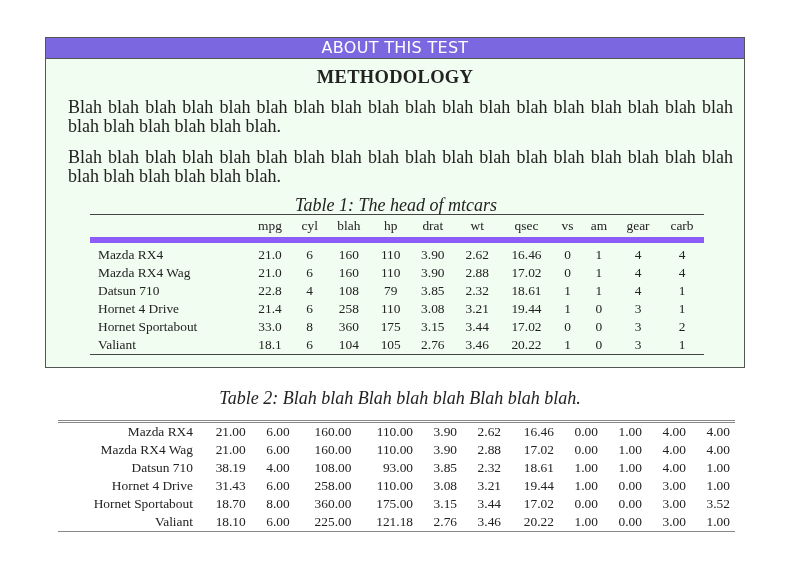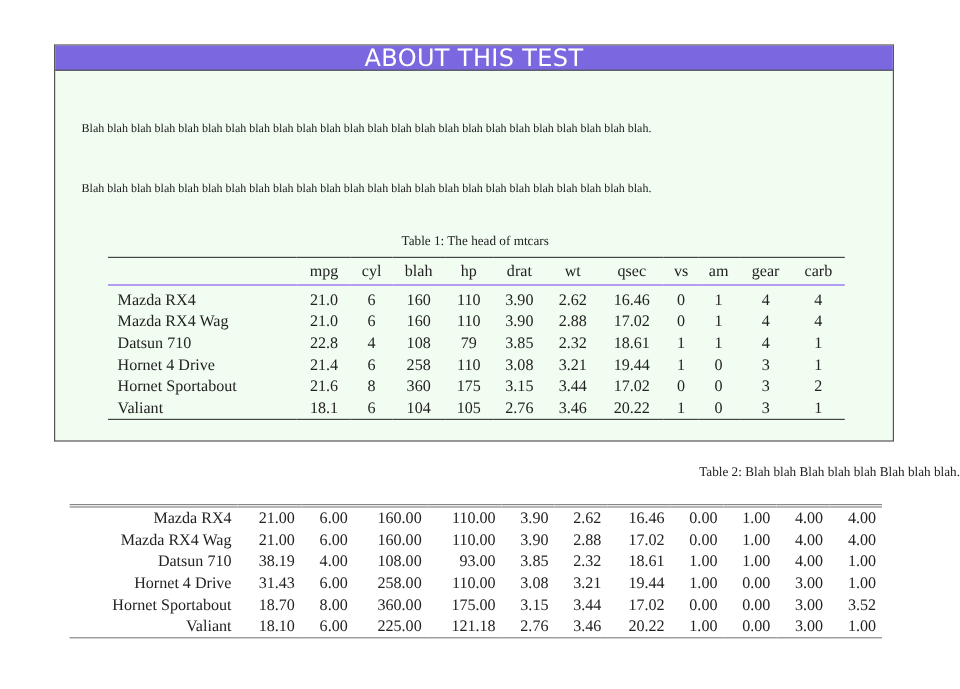--- a/index.html
+++ b/index.html
@@ -2,49 +2,50 @@
 <html><head>
   <meta charset="utf-8">
   <style>
     html, body { margin: 0; padding: 0; background: #ffffff; }
     body { width: 800px; height: 574px; position: relative; overflow: hidden;
            font-family: "DejaVu Serif", "Liberation Serif", serif; color: #222; }
     .box { position: absolute; left: 45px; top: 37px; width: 700px; height: 331px;
            border: 1px solid #555; background: #f2fdf2; box-sizing: border-box; }
     .box-header { height: 20px; background: #7b68e0; border-bottom: 1px solid #555;
                   color: #fff; text-align: center; font-family: "DejaVu Sans", "Liberation Sans", sans-serif;
-                  font-size: 20px; line-height: 20px; letter-spacing: 0.3px; }
+                  font-size: 16px; line-height: 20px; letter-spacing: 0.3px; }
     .box-title { text-align: center; font-size: 18.5px; font-weight: bold; margin-top: 8px;
                  font-family: "Liberation Serif", serif; letter-spacing: 0.3px; }
-    .para { position: absolute; left: 22px; width: 665px; font-size: 10px; line-height: 19px;
+    .para { position: absolute; left: 22px; width: 665px; font-size: 18px; line-height: 19px;
             font-family: "Liberation Serif", serif; text-align: justify; }
     .p1 { top: 60px; }
     .p2 { top: 110px; }
-    .caption { position: absolute; font-size: 11px; font-family: "Liberation Serif", serif; text-align: center; }
+    .caption { position: absolute; font-size: 18px; font-family: "Liberation Serif", serif; text-align: center; font-style: italic; }
     .cap1 { left: 0; width: 700px; top: 157px; }
     .t1 { position: absolute; left: 44px; top: 176px; width: 614px; border-collapse: collapse;
           font-family: "Liberation Serif", serif; font-size: 13.4px; }
-    .t1 thead tr { border-top: 1.5px solid #444; border-bottom: 1px solid #8b5cf6; }
+    .t1 thead tr { border-top: 1.5px solid #444; border-bottom: 6px solid #8b5cf6; }
     .t1 tbody tr:last-child { border-bottom: 1.5px solid #444; }
     .t1 th { font-weight: normal; height: 22px; padding: 0 4px; text-align: center; }
     .t1 td { height: 18px; padding: 0 4px; text-align: center; line-height: 18px; }
     .t1 td.name { text-align: left; padding-left: 8px; }
     .t1 tbody tr:first-child td { padding-top: 3px; }
-    .cap2 { left: 0; width: 800px; top: 388px; text-align: right; }
+    .cap2 { left: 0; width: 800px; top: 388px; }
     .t2 { position: absolute; left: 58px; top: 420px; width: 677px; border-collapse: collapse;
           font-family: "Liberation Serif", serif; font-size: 13.4px; }
     .t2 { border-top: 3px double #888; border-bottom: 1px solid #888; }
     .t2 td { height: 18px; line-height: 18px; padding: 0 5px; text-align: right; }
     .t2 td.name { padding-left: 2px; }
   </style>
 </head>
 <body>
 
 <div class="box">
   <div class="box-header">ABOUT THIS TEST</div>
+  <div class="box-title">METHODOLOGY</div>
   <div class="para p1">Blah blah blah blah blah blah blah blah blah blah blah blah blah blah blah blah blah blah blah blah blah blah blah blah.</div>
   <div class="para p2">Blah blah blah blah blah blah blah blah blah blah blah blah blah blah blah blah blah blah blah blah blah blah blah blah.</div>
   <div class="caption cap1">Table 1:  The head of mtcars</div>
   <table class="t1">
     <thead>
       <tr id="t1head">
           <th></th>
           <th>mpg</th>
           <th>cyl</th>
           <th>blah</th>
@@ -110,21 +111,21 @@
           <td>3.08</td>
           <td>3.21</td>
           <td>19.44</td>
           <td>1</td>
           <td>0</td>
           <td>3</td>
           <td>1</td>
         </tr>
         <tr>
           <td class="name">Hornet Sportabout</td>
-          <td>21.6</td>
+          <td>33.0</td>
           <td>8</td>
           <td>360</td>
           <td>175</td>
           <td>3.15</td>
           <td>3.44</td>
           <td>17.02</td>
           <td>0</td>
           <td>0</td>
           <td>3</td>
           <td>2</td>

